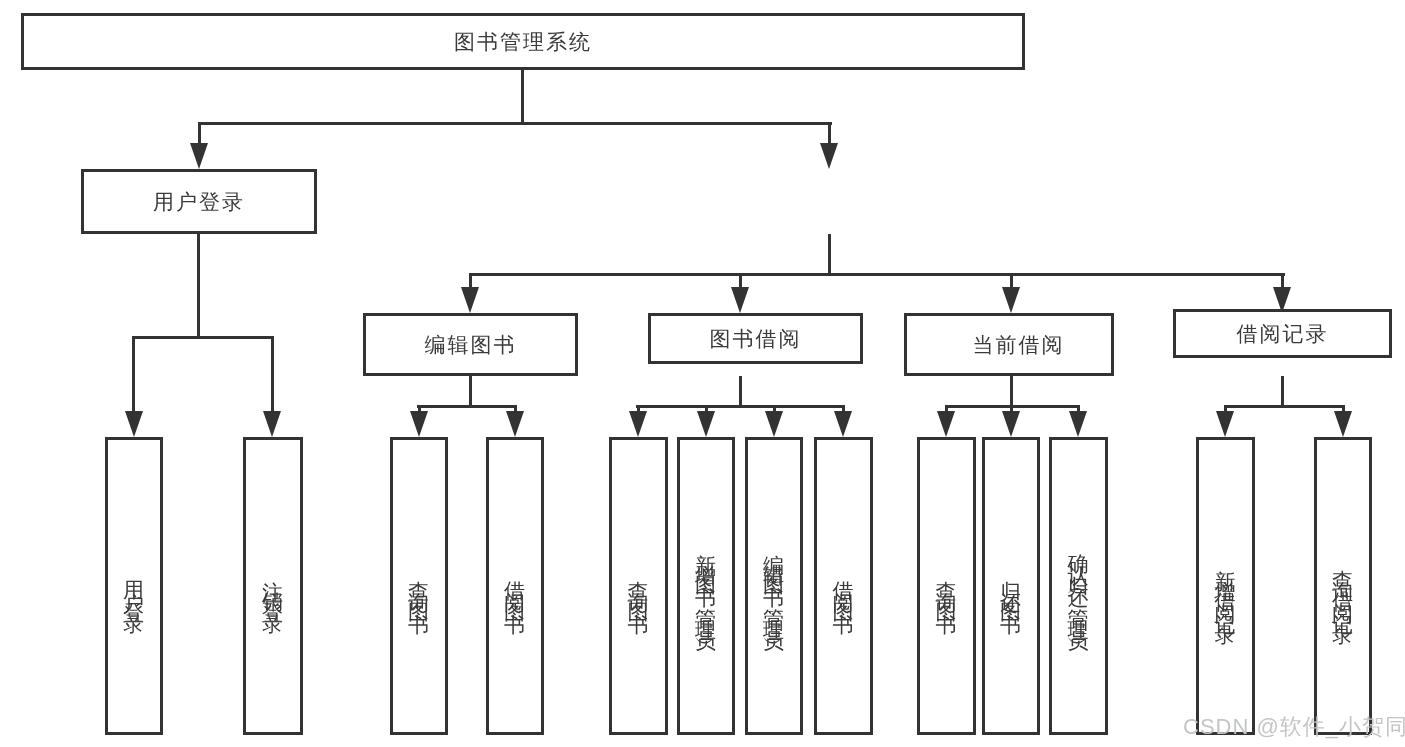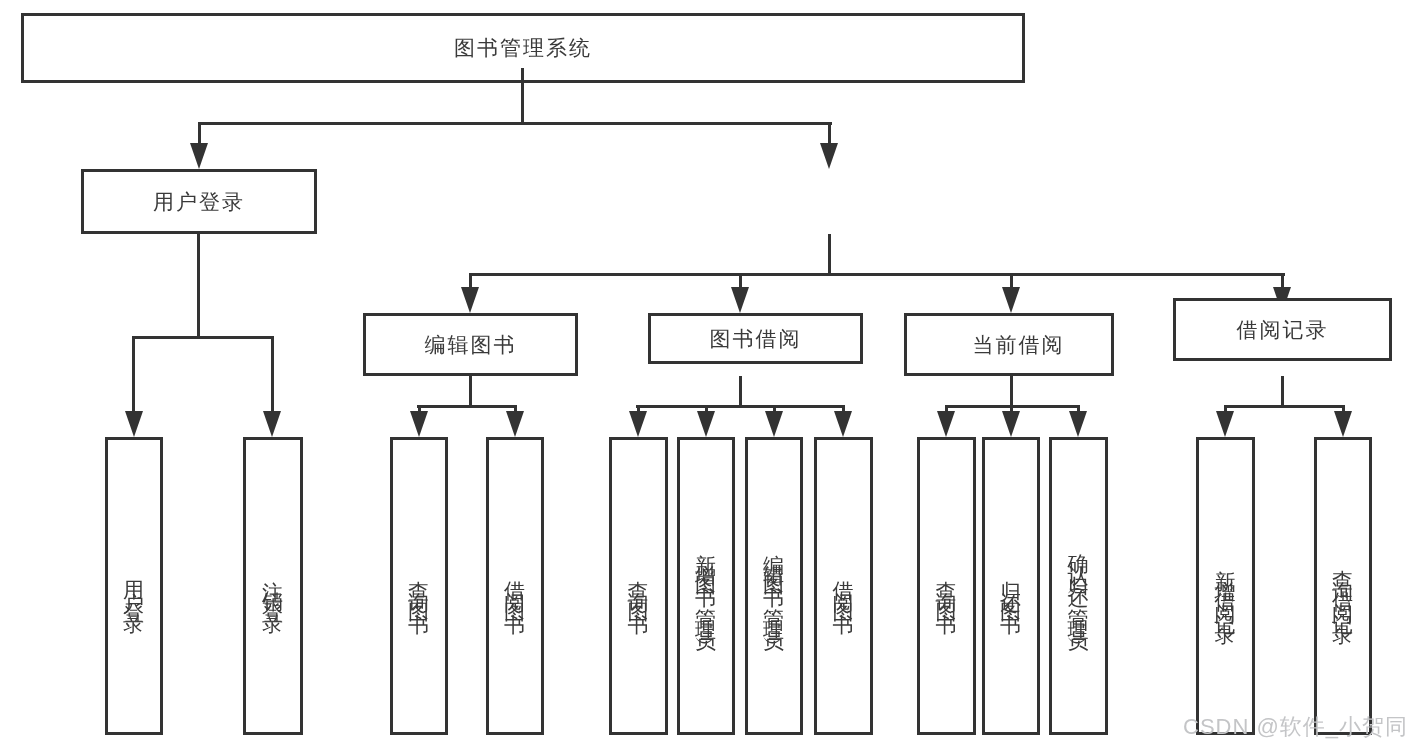--- a/index.html
+++ b/index.html
@@ -33,21 +33,21 @@
     position:absolute; left:1183px; top:712px; z-index:5;
     font-size:22px; color:var(--watermark); letter-spacing:1px;
     white-space:nowrap;
   }
 </style>
 </head>
 <body>
 
 <div id="canvas">
 
-  <div class="box" style="left:21px;top:13px;width:1004px;height:70px;">
+  <div class="box" style="left:21px;top:13px;width:1004px;height:57px;">
     <span>图书管理系统</span>
   </div>
 
   <div class="line" style="left:521px;top:68px;width:3px;height:57px;"></div>
   <div class="line" style="left:198px;top:122px;width:634px;height:3px;"></div>
   <div class="line" style="left:198px;top:124px;width:3px;height:22px;"></div>
   <div class="ah" style="left:190px;top:143px;"></div>
   <div class="line" style="left:828px;top:124px;width:3px;height:22px;"></div>
   <div class="ah" style="left:820px;top:143px;"></div>
 
@@ -75,21 +75,21 @@
 
   <div class="box" style="left:363px;top:313px;width:215px;height:63px;">
     <span>编辑图书</span>
   </div>
   <div class="box" style="left:648px;top:313px;width:215px;height:51px;">
     <span>图书借阅</span>
   </div>
   <div class="box" style="left:904px;top:313px;width:210px;height:63px;padding-left:19px;">
     <span>当前借阅</span>
   </div>
-  <div class="box" style="left:1173px;top:298px;width:219px;height:63px;">
+  <div class="box" style="left:1173px;top:309px;width:219px;height:49px;">
     <span>借阅记录</span>
   </div>
 
   <div class="line" style="left:469px;top:376px;width:3px;height:32px;"></div>
   <div class="line" style="left:739px;top:376px;width:3px;height:32px;"></div>
   <div class="line" style="left:1010px;top:376px;width:3px;height:32px;"></div>
   <div class="line" style="left:1281px;top:376px;width:3px;height:32px;"></div>
 
   <div class="line" style="left:417px;top:405px;width:100px;height:3px;"></div>
   <div class="line" style="left:636px;top:405px;width:209px;height:3px;"></div>

